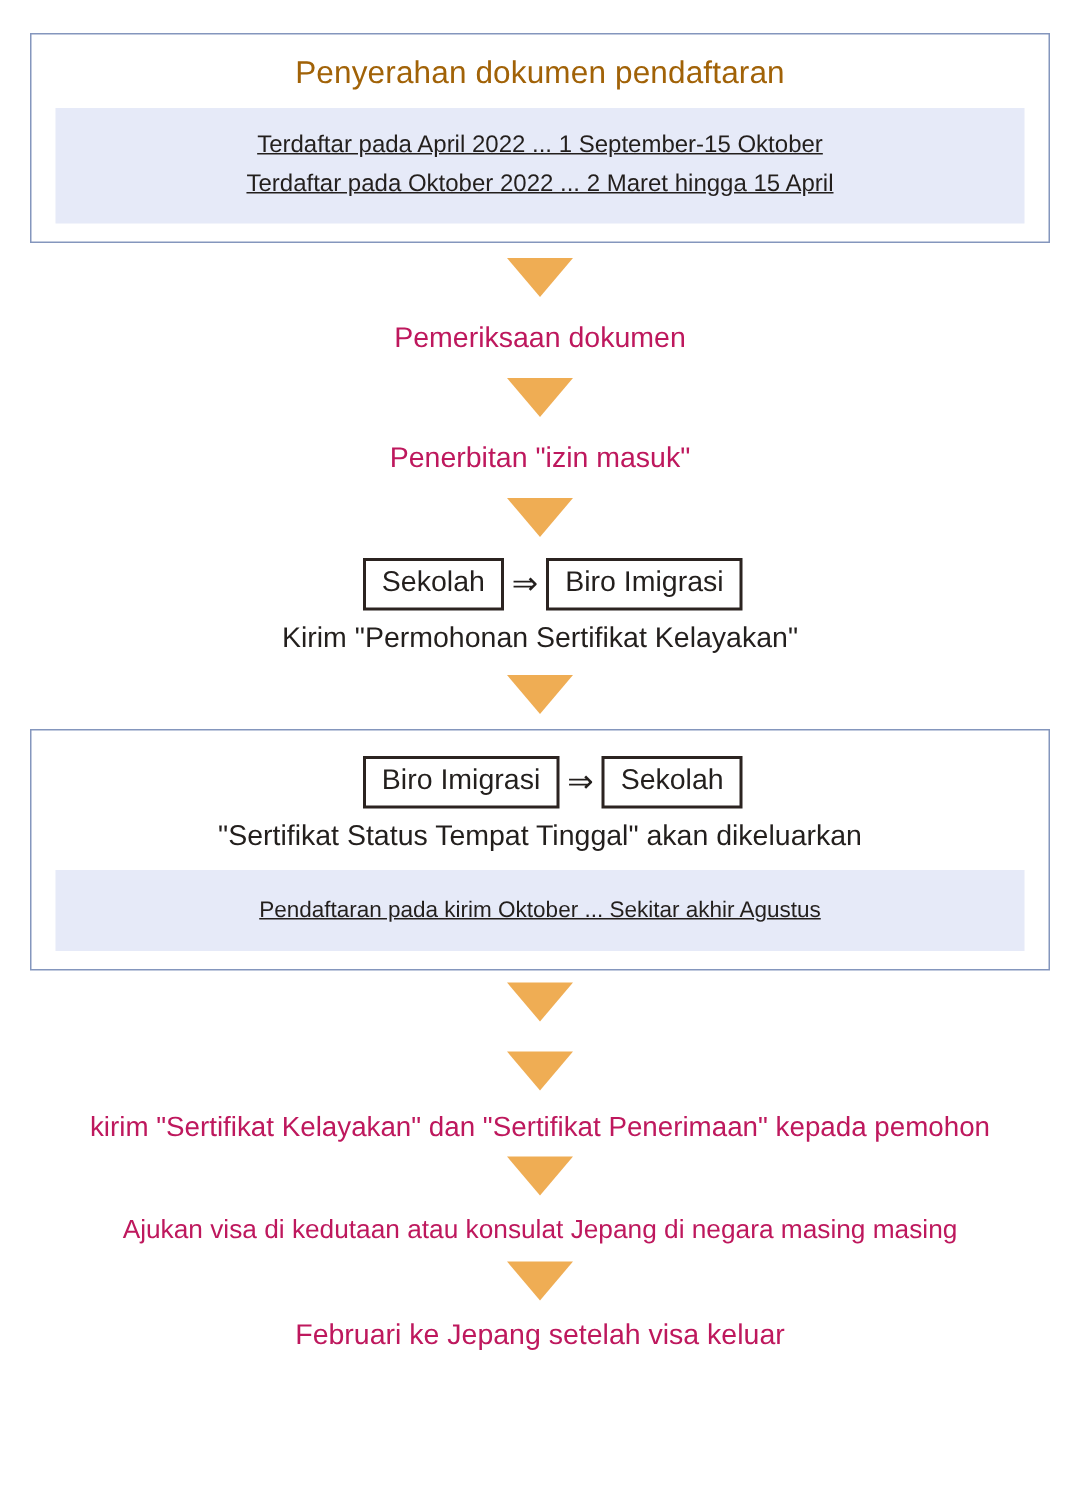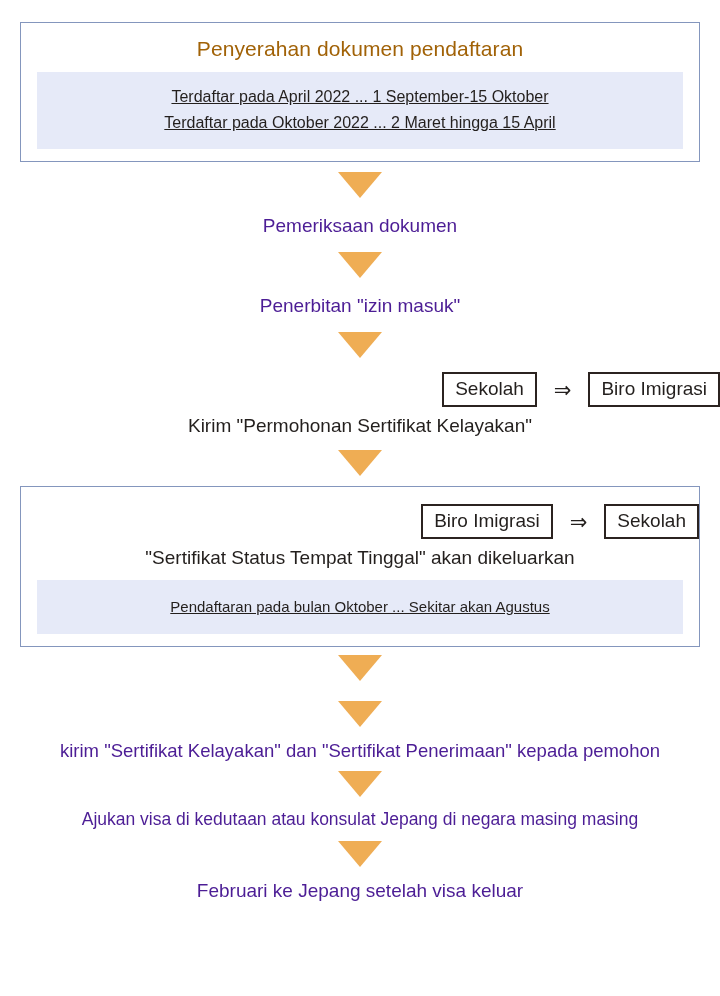--- a/index.html
+++ b/index.html
@@ -58,21 +58,21 @@
   .note-panel.compact .note-line {
     font-size: 15px;
     line-height: 29px;
   }
 
   
   .step-text {
     text-align: center;
     font-size: 19px;
     line-height: 28px;
-    color: #4c1d95;
+    color: #be185d;
     white-space: nowrap;
   }
   .step-text.wide {
     font-size: 18.5px;
   }
   .step-text.tiny {
     font-size: 17.5px;
   }
   .step-text .l2 {
     display: block;
@@ -88,23 +88,23 @@
     width: 0;
     height: 0;
     border-left: 22px solid transparent;
     border-right: 22px solid transparent;
     border-top: 26px solid #efad54;
   }
 
   
   .entity-row {
     display: flex;
-    justify-content: flex-end;
+    justify-content: center;
     align-items: center;
-    gap: 12px;
+    gap: 0px;
     margin-left: 17px;
   }
   .entity-box {
     border: 2px solid #2b2320;
     background: #ffffff;
     font-size: 19px;
     line-height: 22px;
     padding: 4px 11px 5px 11px;
     color: #231f1d;
     white-space: nowrap;
@@ -183,21 +183,21 @@
   <div class="stage-box">
     <div class="gap-8"></div>
     <div class="entity-row">
       <div class="entity-box">Biro Imigrasi</div>
       <div class="entity-arrow">⇒</div>
       <div class="entity-box">Sekolah</div>
     </div>
     <div class="entity-caption">"Sertifikat Status Tempat Tinggal" akan dikeluarkan</div>
     <div class="gap-8"></div>
     <div class="note-panel compact">
-      <div class="note-line">Pendaftaran pada bulan Oktober ... Sekitar akan Agustus</div>
+      <div class="note-line">Pendaftaran pada kirim Oktober ... Sekitar akhir Agustus</div>
     </div>
   </div>
 
   <div class="gap-8"></div>
   <div class="arrow-row">
     <div class="arrow"></div>
   </div>
   <div class="gap-12"></div>
 
 

